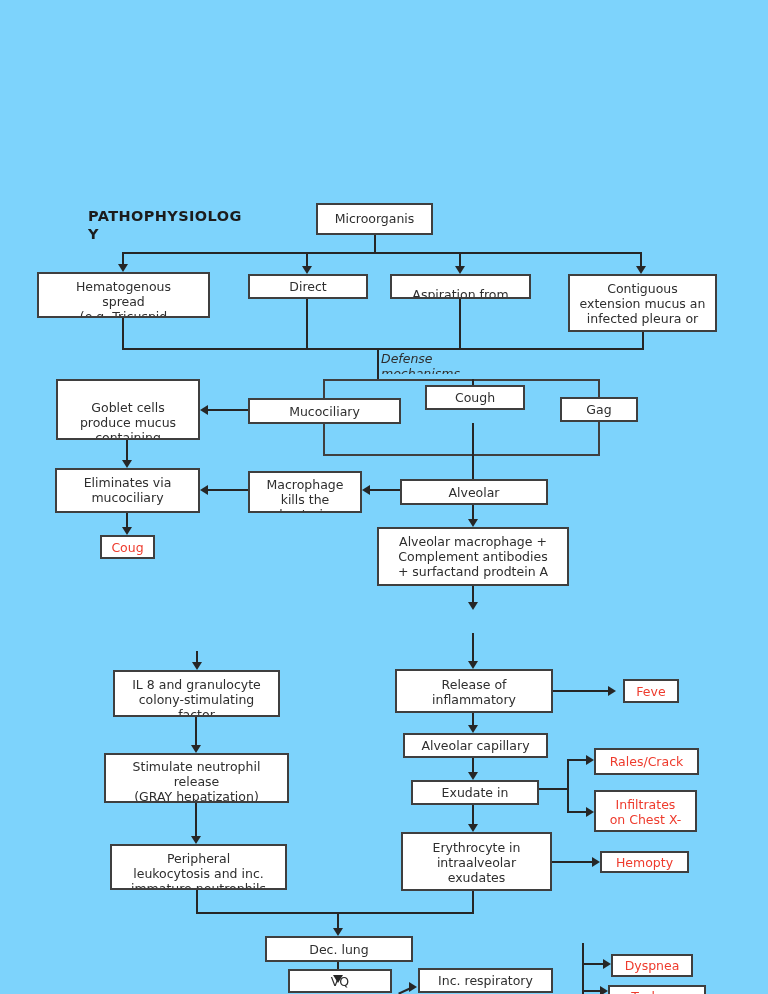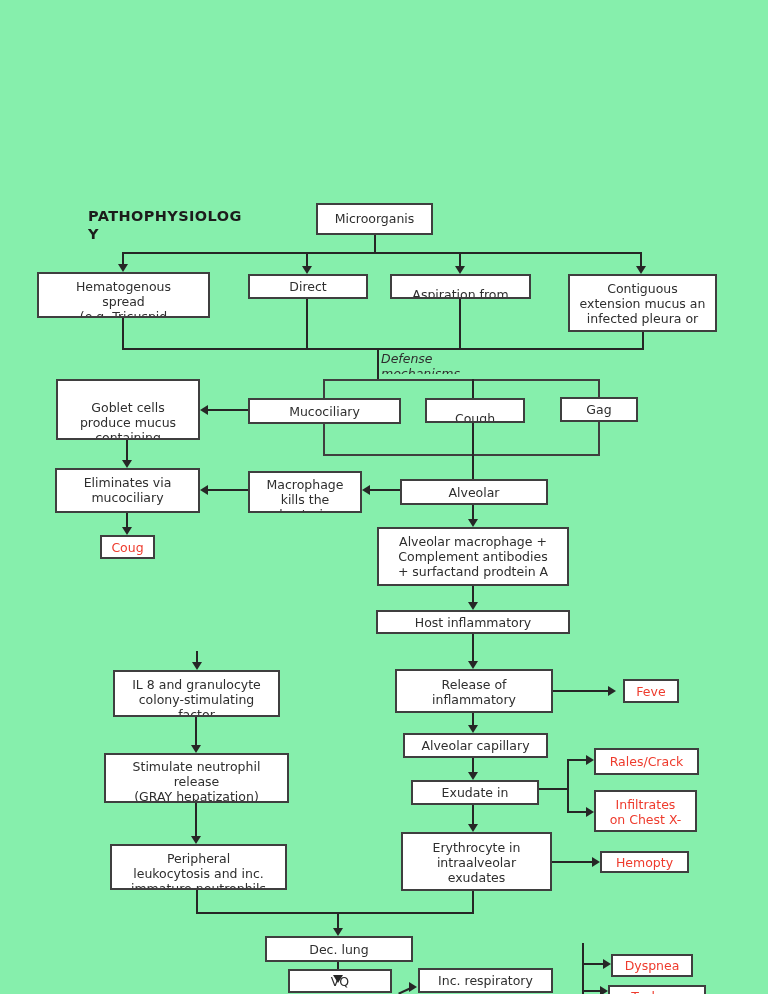--- a/index.html
+++ b/index.html
@@ -1,17 +1,17 @@
 <!DOCTYPE html>
 <html style="--alert: #ee3b2d; --ink: #262626; --border: #3f3f3f;"><head>
 <meta charset="utf-8">
 <style>
   html,body{margin:0;padding:0;background:#fff;}
   #canvas{
-    position:relative;width:768px;height:994px;background:#86efac;overflow:hidden;
+    position:relative;width:768px;height:994px;background:#7dd3fc;overflow:hidden;
     font-family:"DejaVu Sans","Liberation Sans",sans-serif;color:#2e2e2e;
   }
   .box{
     position:absolute;box-sizing:border-box;background:#ffffff;
     border:2px solid var(--border,#3f3f3f);
     font-size:12.5px;line-height:15px;text-align:center;
     white-space:pre-line;overflow:hidden;z-index:2;
   }
   .container{background:transparent;z-index:1;}
   .red{color:var(--alert,#ee3b2d);}
@@ -55,35 +55,34 @@
 infected pleura or</div>
 
   <div class="label" style="left:381px;top:351px;width:92px;height:23px;">Defense
 mechanisms</div>
 
   <div class="box" style="left:56px;top:379px;width:144px;height:61px;padding-top:19px;">Goblet cells
 produce mucus
 containing
 lysozymes</div>
   <div class="box" style="left:248px;top:398px;width:153px;height:26px;padding-top:4px;">Mucociliary</div>
-  <div class="box" style="left:425px;top:398px;width:100px;height:25px;padding-top:11px;">Cough</div>
+  <div class="box" style="left:425px;top:385px;width:100px;height:25px;padding-top:3px;">Cough</div>
   <div class="box" style="left:560px;top:397px;width:78px;height:25px;padding-top:3px;">Gag</div>
 
   <div class="box" style="left:55px;top:468px;width:145px;height:45px;padding-top:5px;">Eliminates via
 mucociliary</div>
   <div class="box" style="left:248px;top:471px;width:114px;height:42px;padding-top:4px;">Macrophage
 kills the
 bacteria</div>
   <div class="box" style="left:400px;top:479px;width:148px;height:26px;padding-top:4px;">Alveolar</div>
   <div class="box red" style="left:100px;top:535px;width:55px;height:24px;padding-top:3px;">Coug</div>
 
   <div class="box" style="left:377px;top:527px;width:192px;height:59px;padding-top:5px;">Alveolar macrophage +
 Complement antibodies
 + surfactand prodtein A</div>
-  <div class="box" style="left:376px;top:610px;width:194px;height:24px;padding-top:3px;">Host inflammatory</div>
 
   <div class="box" style="left:113px;top:670px;width:167px;height:47px;padding-top:5px;">IL 8 and granulocyte
 colony-stimulating
 factor</div>
   <div class="box" style="left:395px;top:669px;width:158px;height:44px;padding-top:6px;">Release of
 inflammatory</div>
   <div class="box red" style="left:616px;top:679px;width:56px;height:24px;padding-top:3px;margin-left:7px;">Feve</div>
 
   <div class="box" style="left:403px;top:733px;width:145px;height:25px;padding-top:3px;">Alveolar capillary</div>
   <div class="box red" style="left:594px;top:748px;width:105px;height:27px;padding-top:4px;">Rales/Crack</div>

